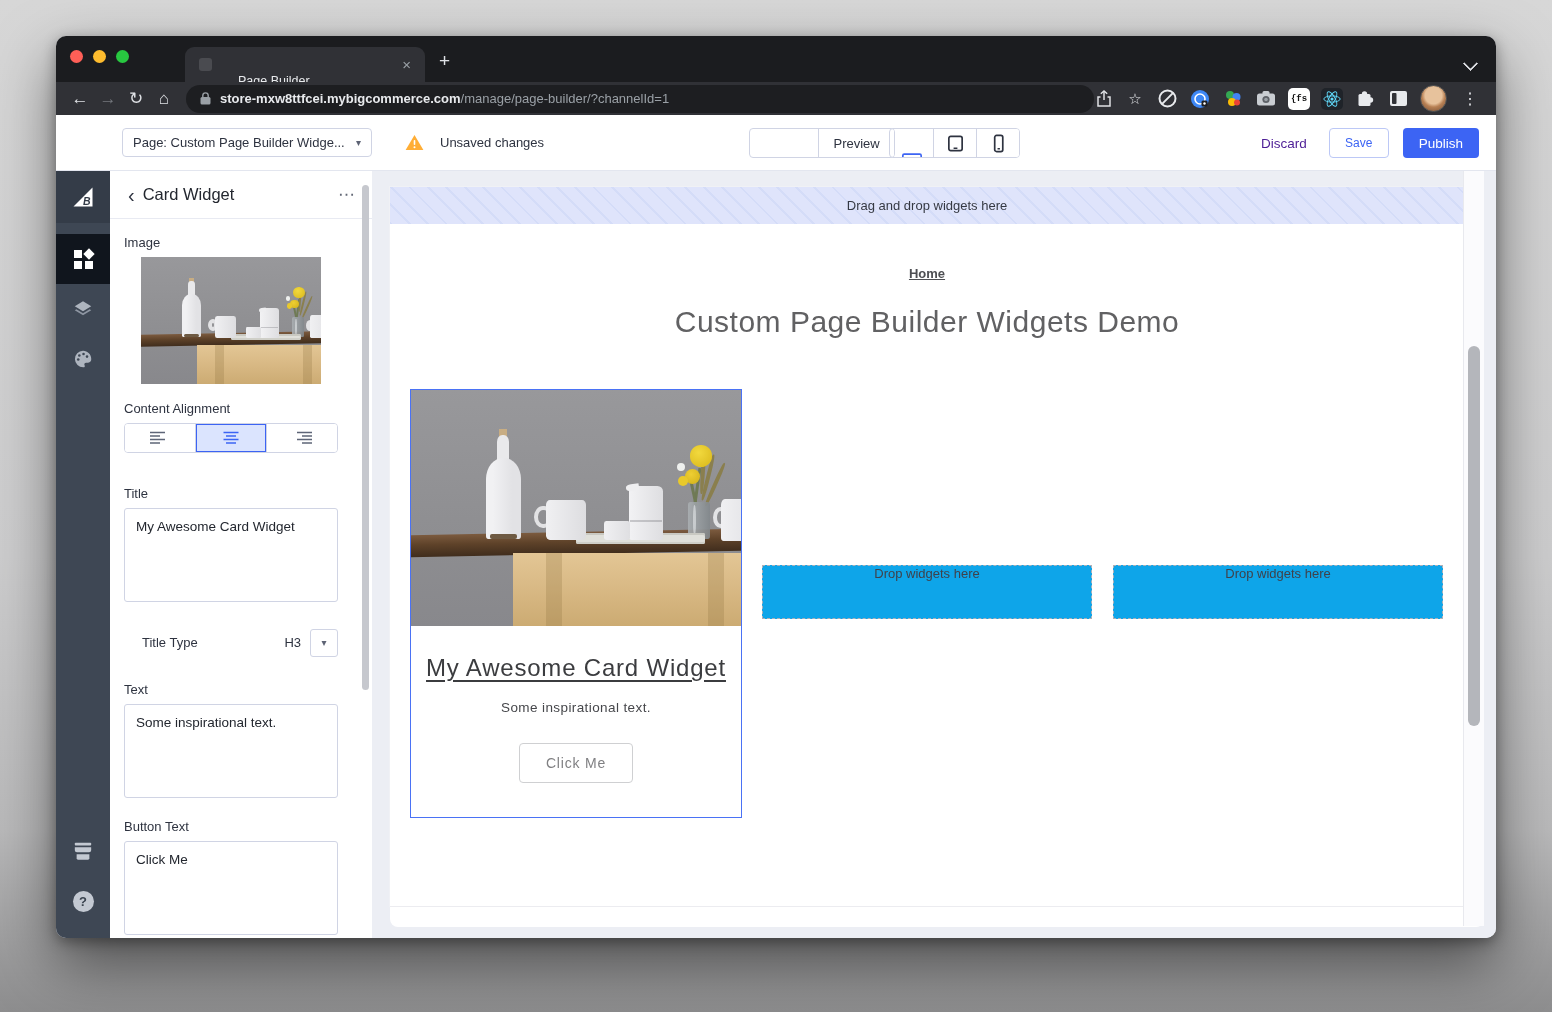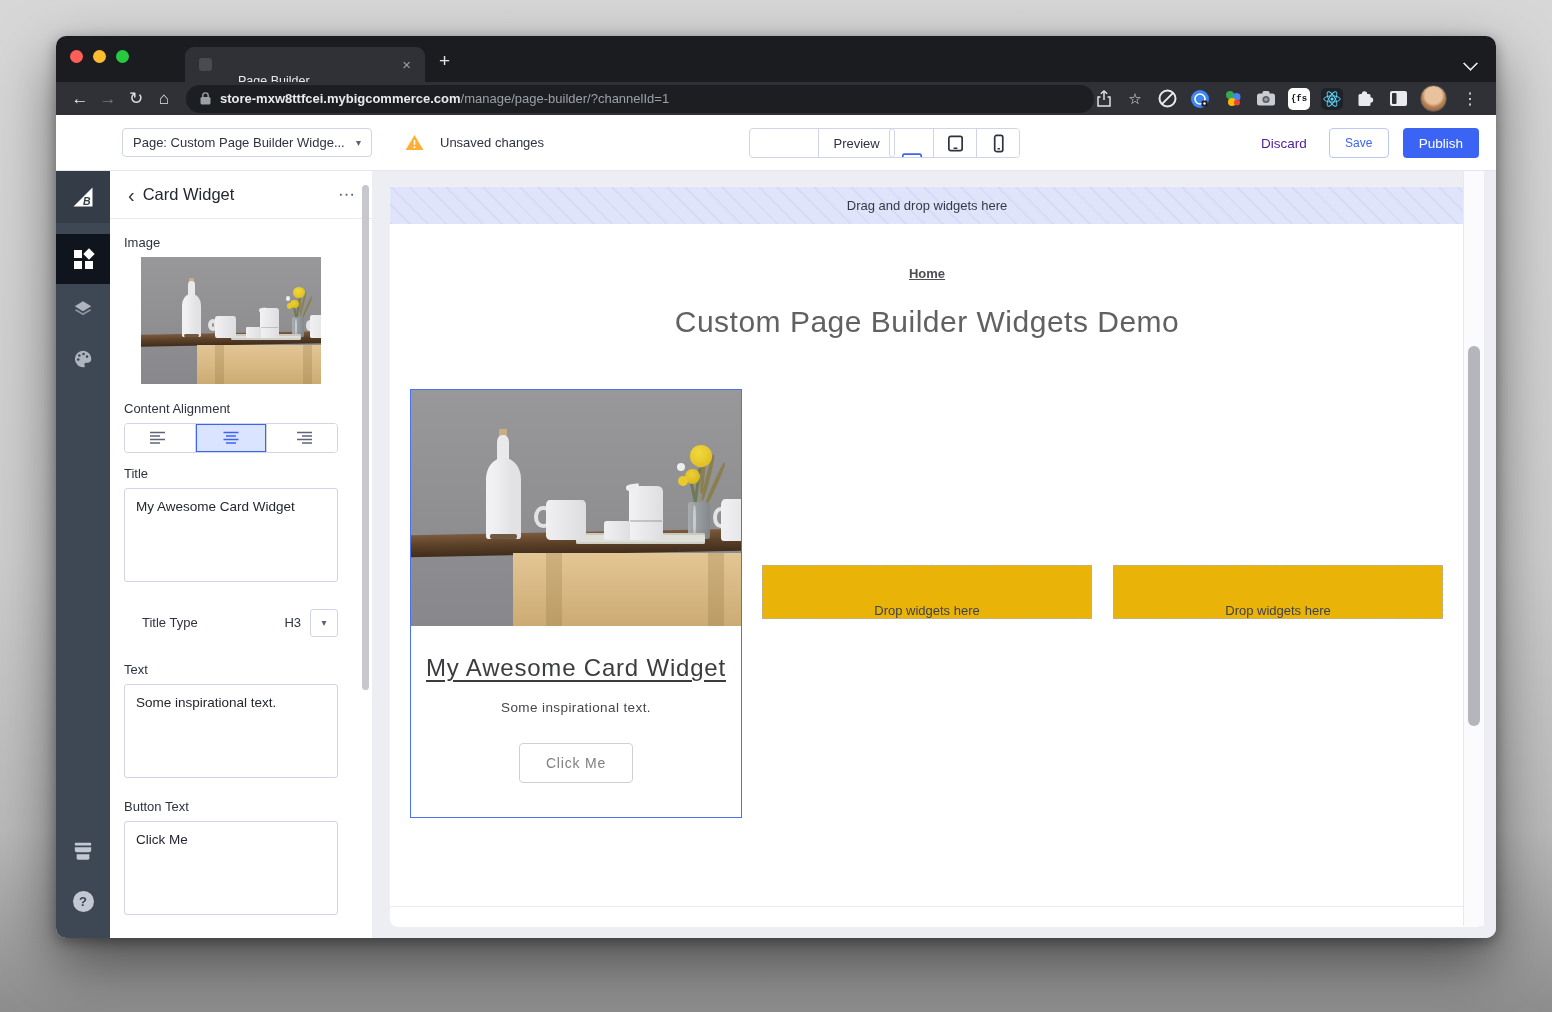--- a/index.html
+++ b/index.html
@@ -99,21 +99,21 @@
   .band span{font-size:13px;color:#353943;}
   .crumb{position:absolute;left:0;right:0;top:77px;text-align:center;}
   .crumb a{font-size:13px;font-weight:600;color:#4e4f53;text-decoration:underline;}
   .h1{position:absolute;left:0;right:0;top:118px;text-align:center;font-size:30px;color:#616163;letter-spacing:.5px;font-weight:400;}
   .cardw{position:absolute;left:20px;top:202px;width:330px;border:1px solid #4a72f5;background:#fff;}
   .card-img{width:330px;height:236px;overflow:hidden;}
   .card-body{text-align:center;padding:28px 10px 34px;}
   .card-title{font-size:24px;color:#3b3c3f;letter-spacing:.8px;text-decoration:underline;text-underline-offset:4px;font-weight:500;}
   .card-text{font-size:13.5px;color:#46474b;letter-spacing:.4px;margin-top:18px;}
   .card-btn{display:inline-block;margin-top:28px;border:1px solid #cfd0d2;border-radius:4px;background:#fff;color:#808083;font-size:14px;letter-spacing:.8px;padding:11px 26px;}
-  .dropzone{position:absolute;top:378px;height:54px;border:1px dashed #aeb1ba;background:#eab308;display:flex;align-items:flex-end;justify-content:center;box-sizing:border-box;}
+  .dropzone{position:absolute;top:378px;height:54px;border:1px dashed #aeb1ba;background:#0ea5e9;display:flex;align-items:flex-start;justify-content:center;box-sizing:border-box;}
   .dz-mid{left:372px;width:330px;}
   .dz-right{left:723px;width:330px;}
   .dropzone span{font-size:13px;color:#3f424b;}
   .v-sb{position:absolute;right:12px;top:0;width:20px;height:755px;background:#fbfbfd;border-left:1px solid #e8e9ee;}
   .v-thumb{position:absolute;left:4px;top:175px;width:12px;height:380px;border-radius:6px;background:#b4b6bb;}
   .h-sb{position:absolute;left:18px;top:735px;width:1094px;height:20px;background:#fff;border-top:1px solid #ececf0;border-radius:0 0 8px 8px;}
   
   .photo{position:relative;width:100%;height:100%;overflow:hidden;background:linear-gradient(180deg,#98989b 0%,#8f8f92 55%,#88888c 100%);}
   .photo *{position:absolute;}
   .ph-top{left:-2%;right:-2%;top:60%;height:9.5%;background:linear-gradient(180deg,#7c5b3f 0%,#5e4229 45%,#402d1d 100%);transform:rotate(-1.1deg);border-radius:2px;}
@@ -401,21 +401,21 @@
           </span>
           <span class="align-btn">
             <svg width="20" height="14" viewBox="0 0 20 14">
                 <g stroke="#5e6577" stroke-width="1.7">
                   <path d="M5 1.5h15M10 5h10M5 8.5h15M10 12h10"></path>
                 </g>
               </svg>
           </span>
         </div>
 
-        <div class="f-label" style="margin-top:13px">Title</div>
+        <div class="f-label" style="margin-top:33px">Title</div>
         <textarea class="ta" spellcheck="false" style="">My Awesome Card Widget</textarea>
 
         <div class="ttrow">
           <span class="f-label">Title Type</span>
           <span class="ttval">H3</span>
           <span class="ttbtn">
               <span class="caret" style="margin:0">▾</span>
             </span>
         </div>
 

